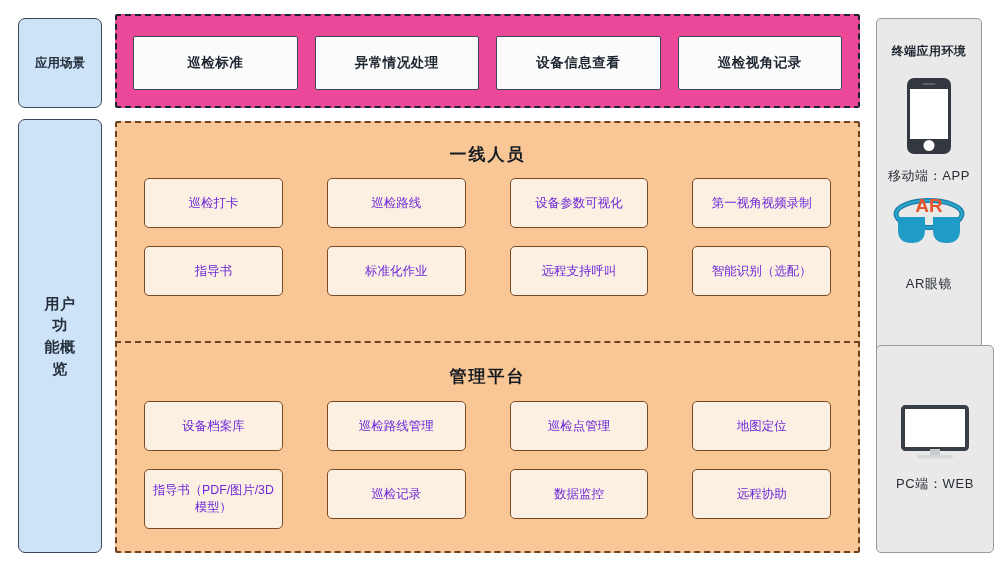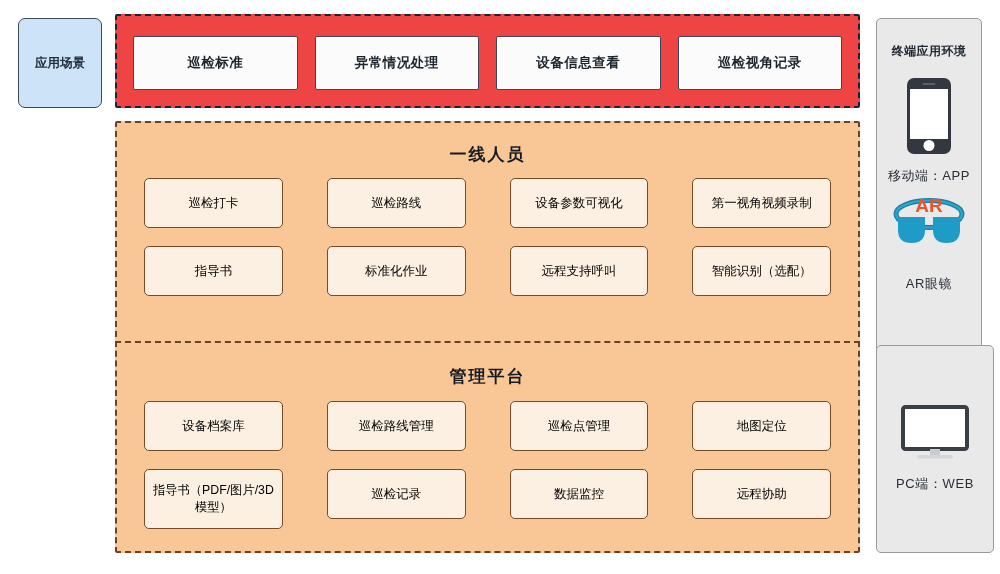--- a/index.html
+++ b/index.html
@@ -51,21 +51,21 @@
 
   
   .dashed-box {
     position: absolute;
     border-style: dashed;
     border-width: 2px;
   }
   #scene-container {
     left: 115px; top: 14px;
     width: 745px; height: 94px;
-    background: #ef4444;
+    background: #ec4899;
     border-color: #1b2430;
     border-radius: 2px;
   }
   .orange-container {
     background: #F9C795;
     border-color: #6b4323;
     border-radius: 2px;
   }
   #front-line-container {
     left: 115px; top: 121px;
@@ -126,21 +126,21 @@
   .fn-card {
     height: 50px;
     background: #FCF0E2;
     border: 1.6px solid #7A4A26;
     border-radius: 5px;
     display: flex;
     align-items: center;
     justify-content: center;
     text-align: center;
     font-size: 12.5px;
-    color: #000000;
+    color: #6d28d9;
     line-height: 1.35;
     padding: 2px 5px;
   }
   .fn-card.tall { height: 60px; font-size: 12.3px; }
 
   
   .gray-panel {
     position: absolute;
     background: #E9E9EA;
     border: 1.3px solid #9a9a9d;
@@ -217,20 +217,23 @@
 </style>
 </head>
 <body>
 
 <div id="canvas">
 
   <div class="left-label" id="label-scene">
     <span>应用场景</span>
   </div>
 
+  <div class="left-label" id="label-overview">
+    <span class="txt"><span>用户功</span><br><span>能概览</span></span>
+  </div>
 
   <div class="dashed-box" id="scene-container">
     <div class="scene-row">
       <div class="scene-card">
         <span>巡检标准</span>
       </div>
       <div class="scene-card">
         <span>异常情况处理</span>
       </div>
       <div class="scene-card">

